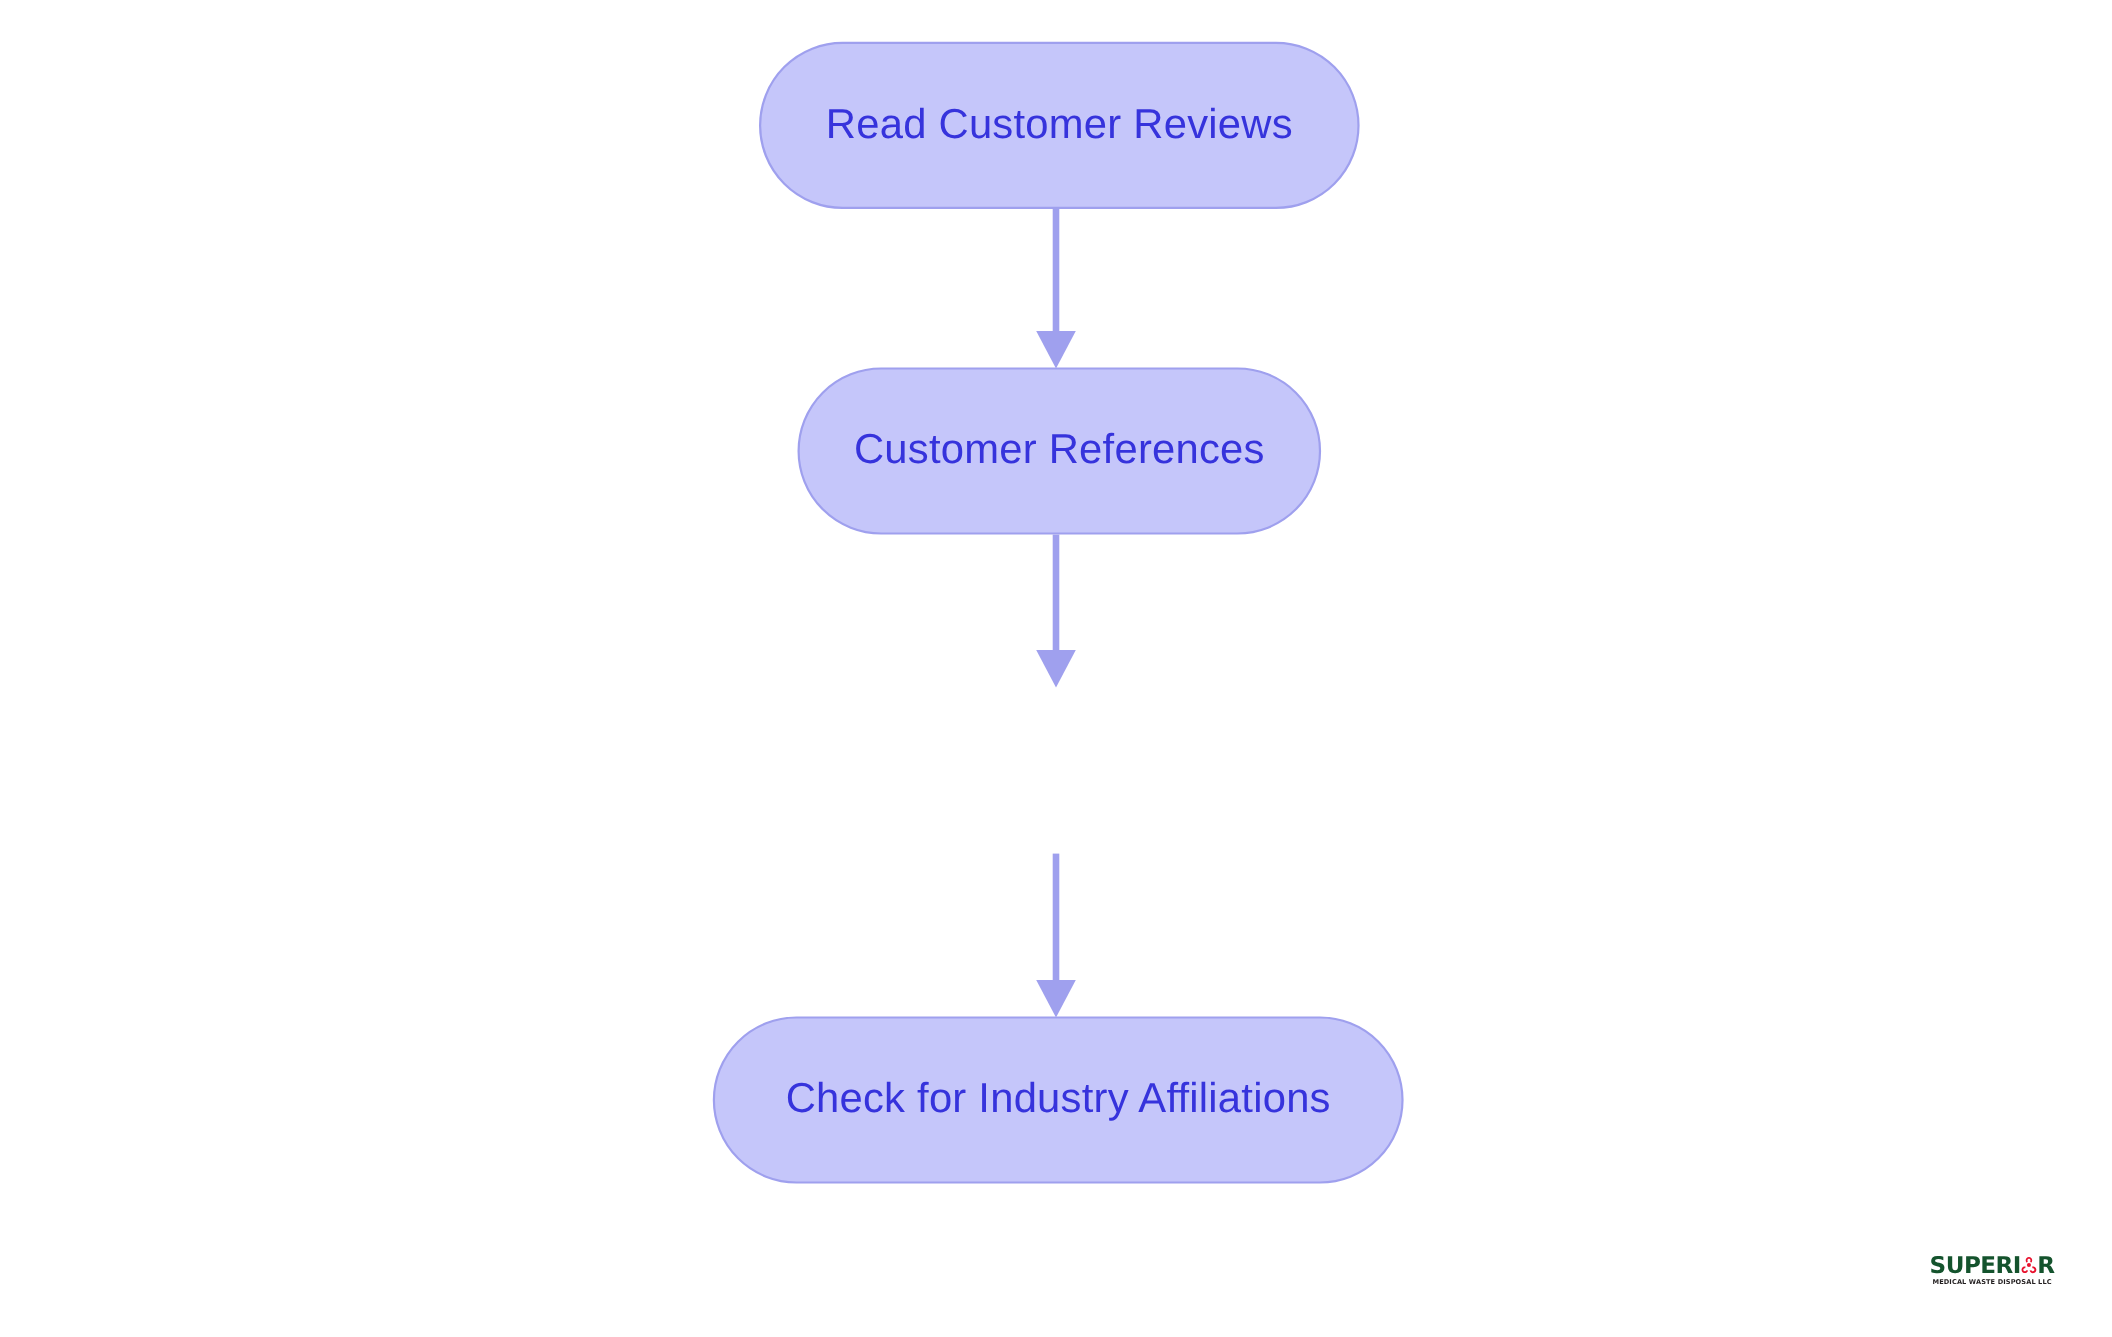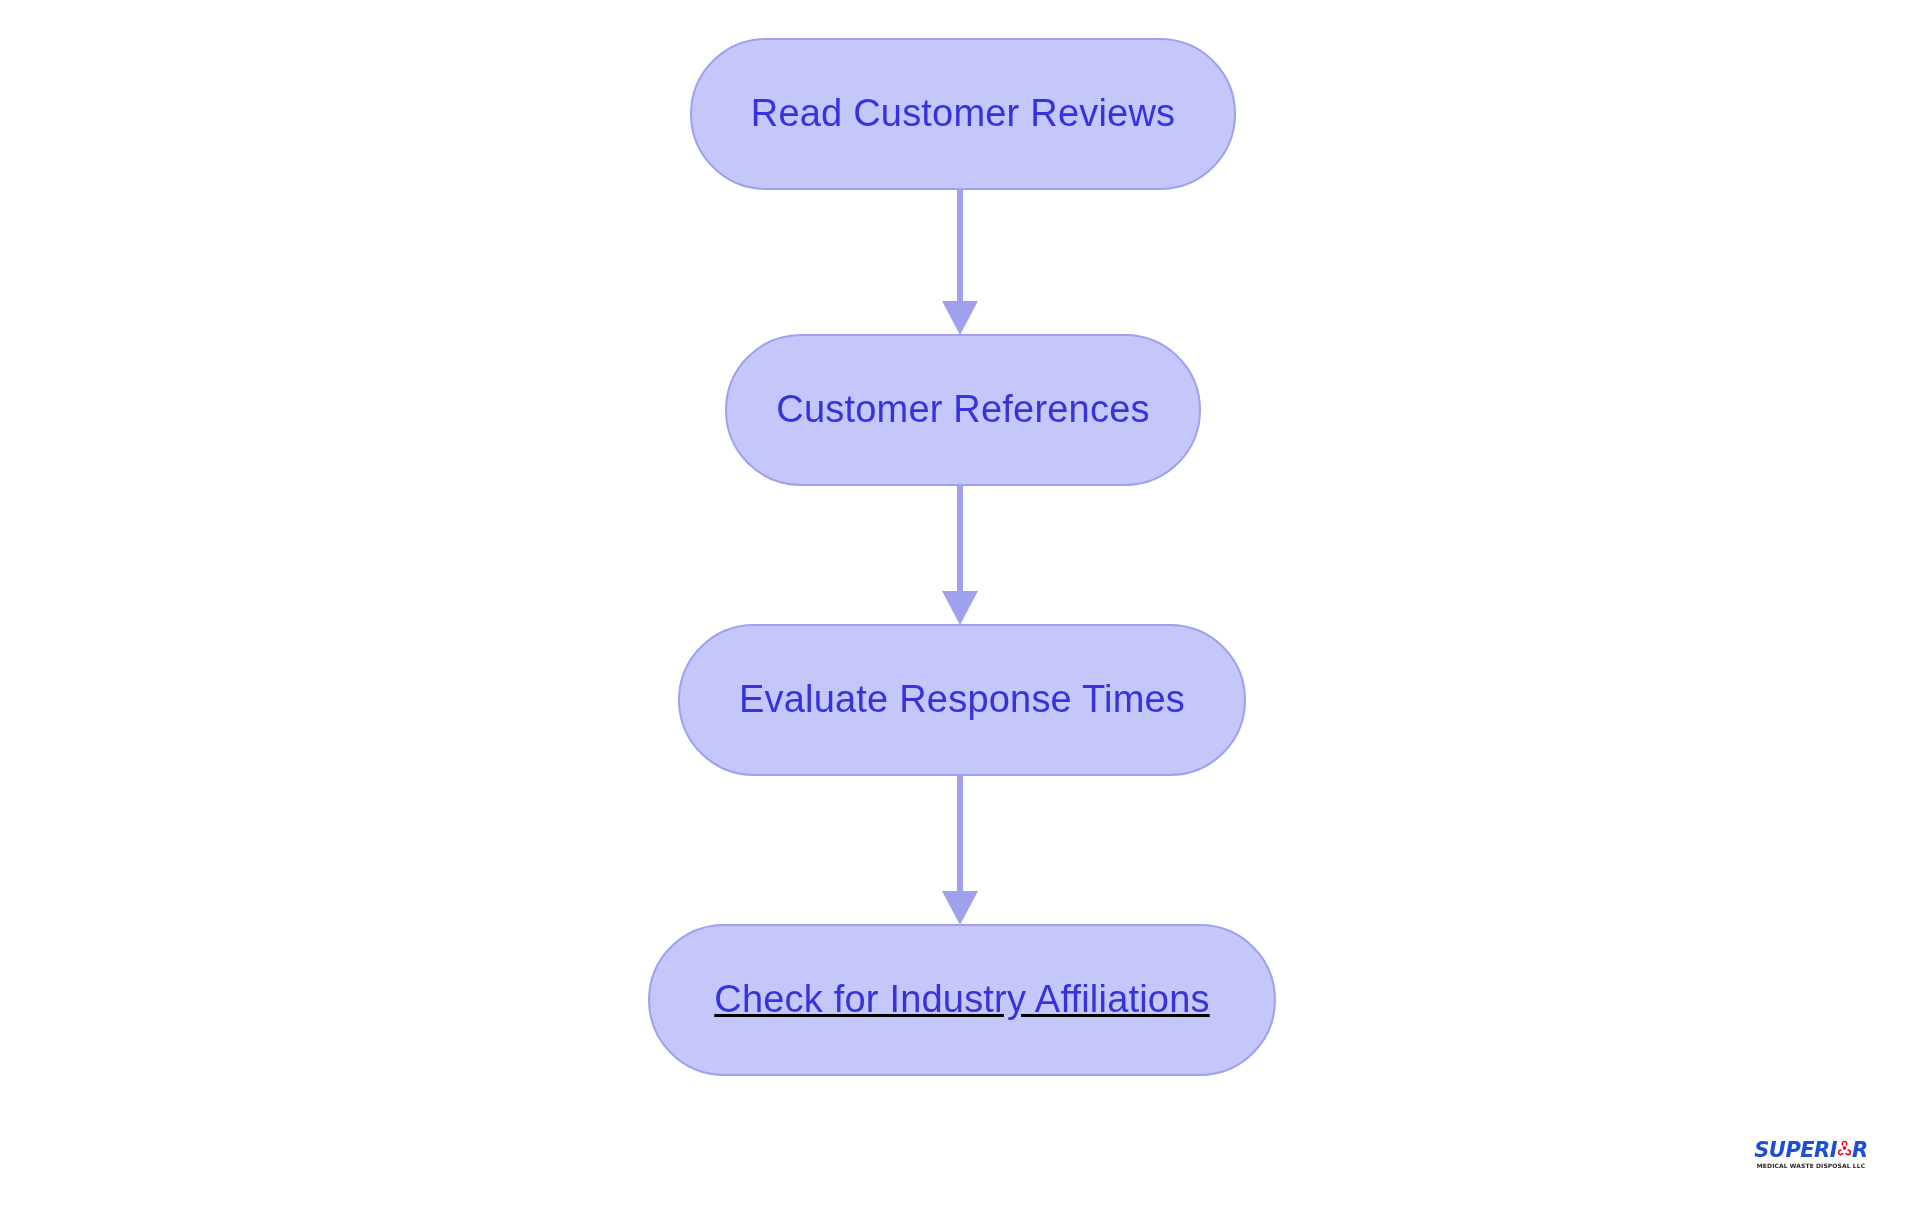--- a/index.html
+++ b/index.html
@@ -49,21 +49,21 @@
     letter-spacing: 0.2px;
     line-height: 1.1;
     white-space: nowrap;
     text-align: center;
   }
 
   
   .node-1 { left: 690px;  top: 22px;   width: 546px; height: 152px; }
   .node-2 { left: 725px;  top: 318px;  width: 476px; height: 152px; }
   .node-3 { left: 678px;  top: 608px;  width: 568px; height: 152px; }
-  .node-4 { left: 648px;  top: 908px;  width: 628px; height: 152px; text-decoration: underline; }
+  .node-4 { left: 648px;  top: 908px;  width: 628px; height: 152px; }
 
   
   .connector {
     position: absolute;
     left: 957px;
     width: 6px;
   }
   .connector .shaft {
     position: absolute;
     left: 0;
@@ -97,28 +97,28 @@
   .watermark {
     position: absolute;
     left: 1747px;
     top: 1140px;
     width: 128px;
     text-align: center;
     user-select: none;
   }
   .wm-wordmark {
     display: flex;
+    align-items: center;
     justify-content: center;
-    color: #1d4ed8;
+    color: #14532d;
     font-family: "DejaVu Sans", sans-serif;
     font-weight: 700;
     font-size: 21px;
     letter-spacing: -0.5px;
     line-height: 1;
-    font-style: italic;
   }
   .wm-biohazard {
     display: inline-block;
     width: 17px;
     height: 17px;
     position: relative;
     top: 0px;
     margin: 0 -1px;
   }
   .wm-tagline {
@@ -150,23 +150,20 @@
 
     <div class="node node-2">
       <span class="node-label">Customer References</span>
     </div>
 
     <div class="connector conn-2">
       <div class="shaft"></div>
       <div class="head"></div>
     </div>
 
-    <div class="node node-3">
-      <span class="node-label">Evaluate Response Times</span>
-    </div>
 
     <div class="connector conn-3">
       <div class="shaft"></div>
       <div class="head"></div>
     </div>
 
     <div class="node node-4">
       <span class="node-label">Check for Industry Affiliations</span>
     </div>
 

